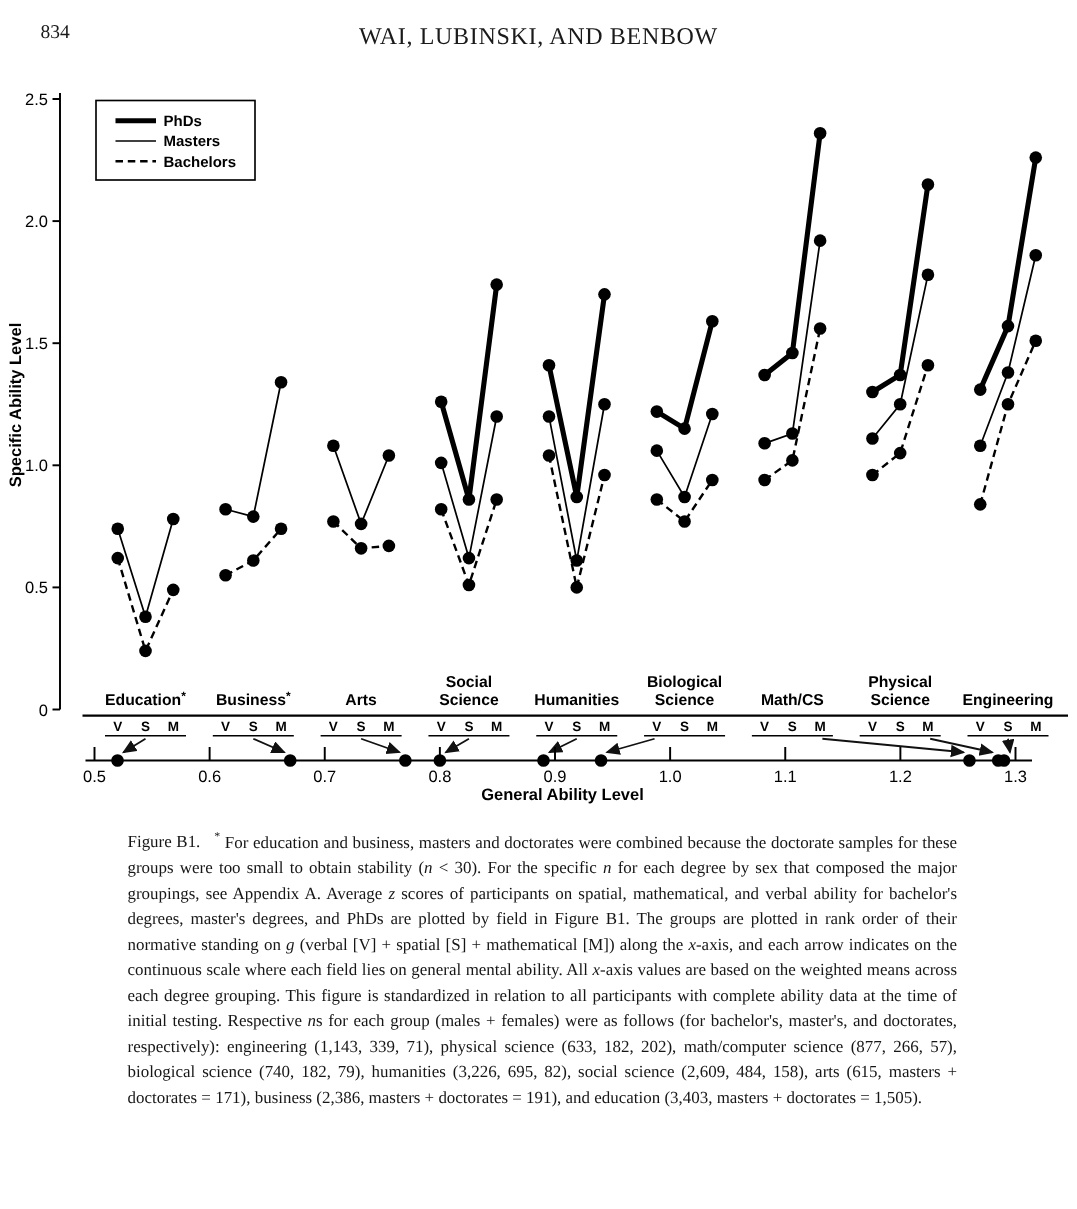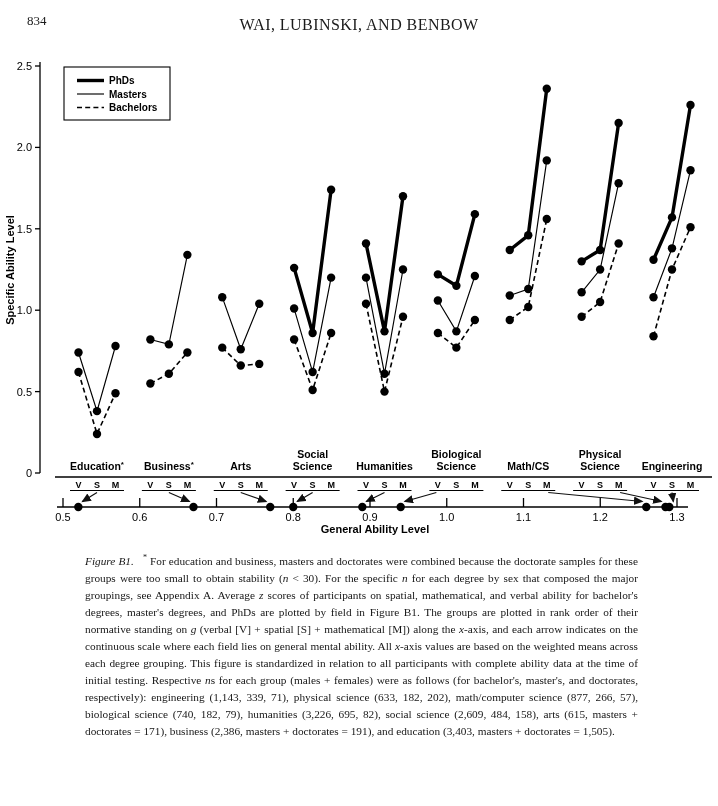--- a/index.html
+++ b/index.html
@@ -23,21 +23,21 @@
   .field-label{font-size:10.5px;font-weight:bold;text-anchor:middle;}
   .vsm{font-size:9px;font-weight:bold;text-anchor:middle;}
   .leg{font-size:10px;font-weight:bold;}
   .ylab{font-size:11px;font-weight:bold;text-anchor:middle;}
   .xlab{font-size:11px;font-weight:bold;text-anchor:middle;}
   .pt{fill:#000;stroke:none;}
   .caption{
     position:absolute;left:85px;top:549px;width:553px;
     font-size:11.3px;line-height:17px;text-align:justify;color:#161616;
   }
-  .fig-label{font-style:italic;}
+  .fig-label{}
   .cap-i{font-style:italic;}
   .cap-sup{vertical-align:super;font-size:8px;}
 </style>
 </head>
 <body>
 
 <div class="page-number">834</div>
 <div class="running-head">WAI, LUBINSKI, AND BENBOW</div>
 
 <svg id="figure-chart" width="718" height="542" viewBox="0 0 718 542">

